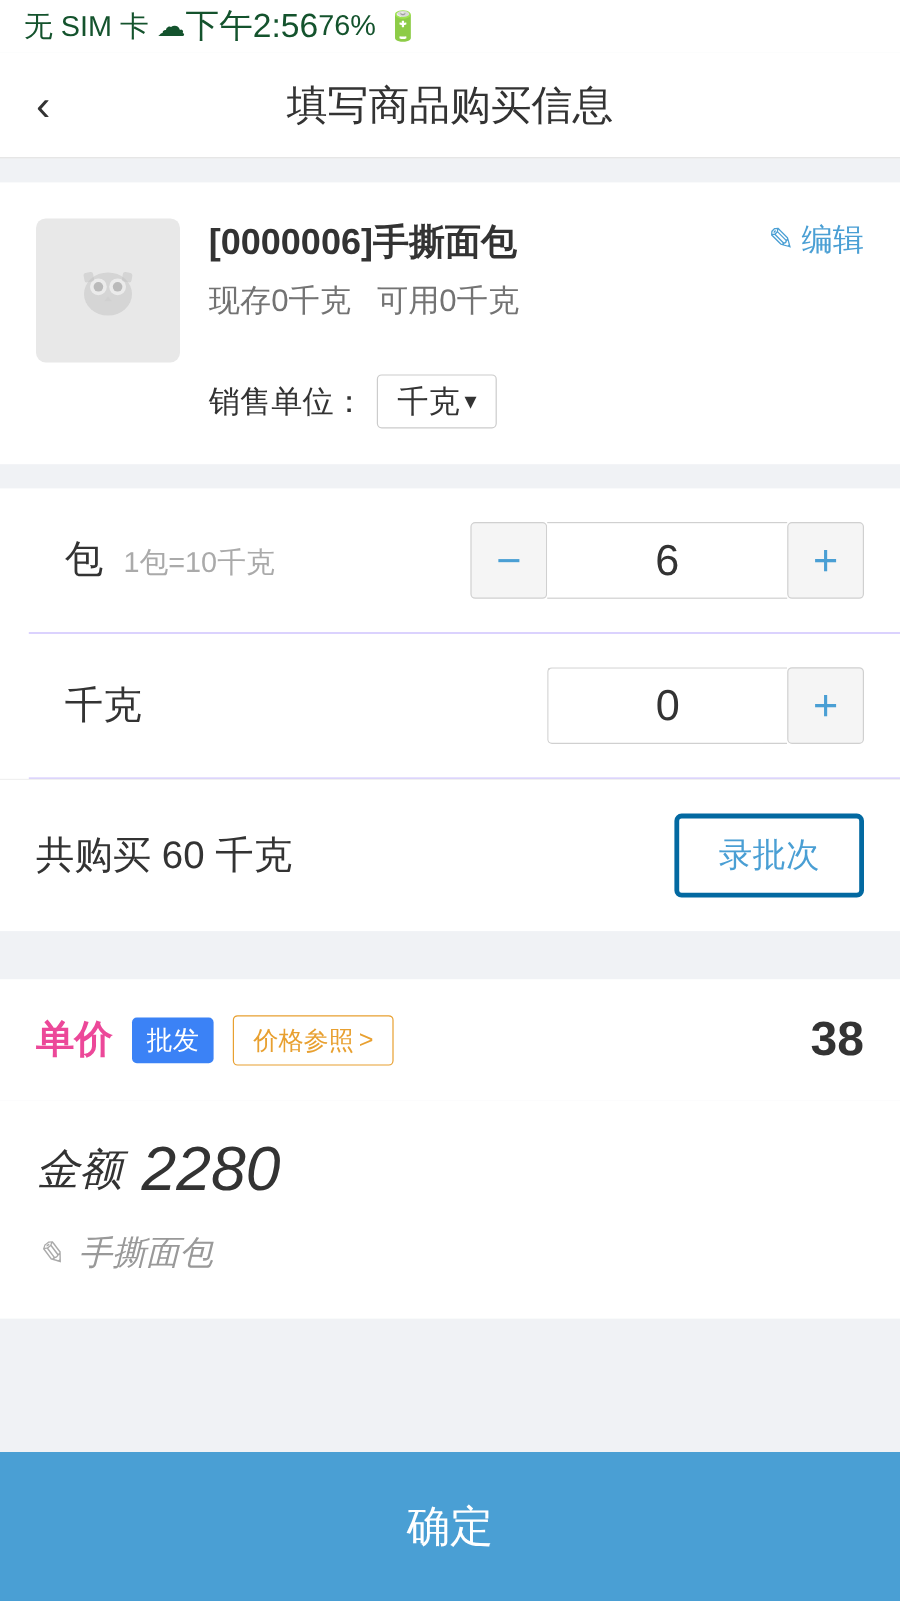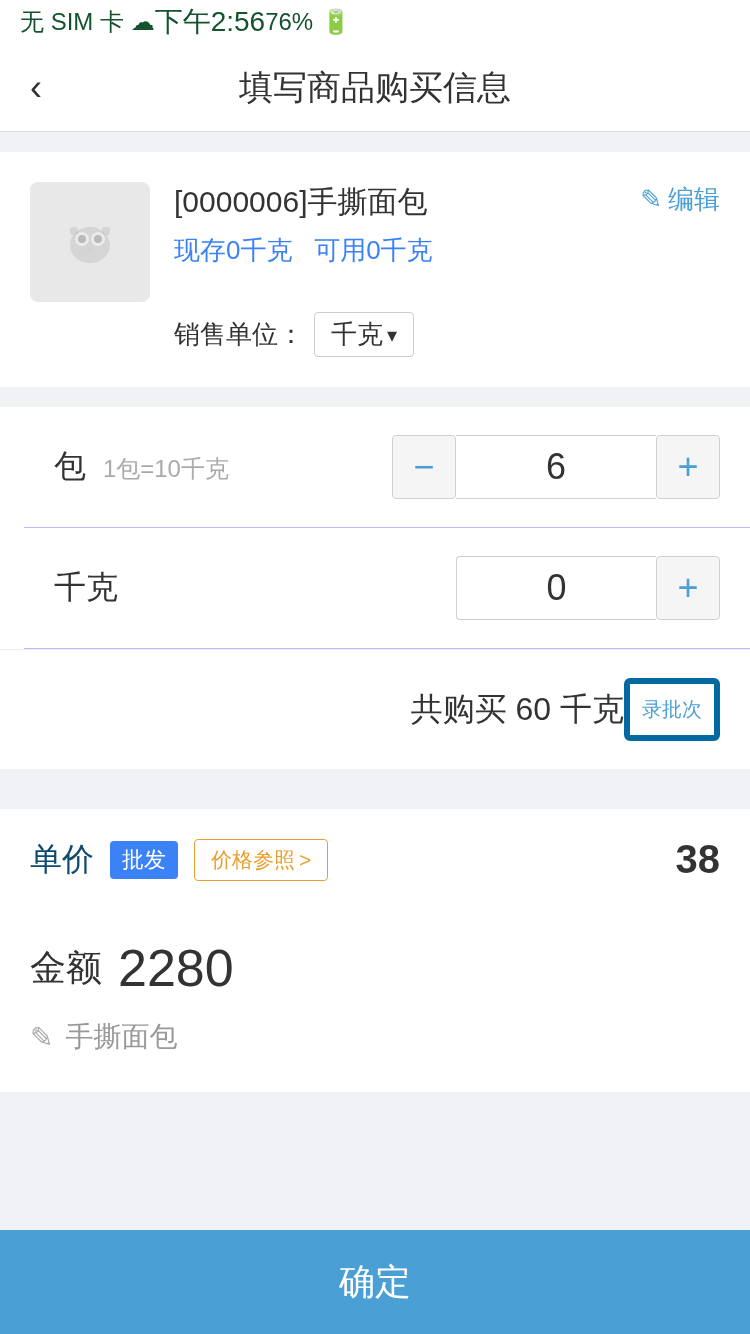--- a/index.html
+++ b/index.html
@@ -72,22 +72,22 @@
       align-items: center;
       justify-content: center;
       flex-shrink: 0;
     }
     .product-image-inner {
       width: 70px;
       height: 50px;
       opacity: 0.4;
     }
     .product-info { flex: 1; }
-    .product-name { font-size: 30px; font-weight: 400; color: #333; margin-bottom: 10px; }
-    .product-stock { font-size: 26px; color: #3b82f6; margin-bottom: 12px; }
+    .product-name { font-size: 30px; font-weight: 700; color: #333; margin-bottom: 10px; }
+    .product-stock { font-size: 26px; color: #737373; margin-bottom: 12px; }
     .product-unit { display: flex; align-items: center; gap: 10px; font-size: 26px; color: #333; margin-top: 44px; }
     .unit-select {
       border: 1px solid #ccc;
       border-radius: 4px;
       padding: 4px 16px;
       font-size: 26px;
       background: #fff;
       color: #333;
       display: flex;
       align-items: center;
@@ -141,44 +141,44 @@
     .stepper-right-btn {
       border-radius: 4px;
     }
 
     
     .summary-row {
       background: #fff;
       padding: 28px 30px;
       display: flex;
       align-items: center;
-      justify-content: flex-end;
+      justify-content: space-between;
       border-top: 1px solid #f0f0f0;
     }
     .summary-text { font-size: 32px; color: #333; }
     .batch-btn {
-      border: 6px solid #0369a1;
+      border: 4px solid #0369a1;
       color: #4a9fd4;
       background: #fff;
-      padding: 12px 12px;
+      padding: 12px 33px;
       border-radius: 6px;
-      font-size: 20px;
+      font-size: 28px;
       cursor: pointer;
     }
 
     
     .price-section {
       background: #fff;
       margin-top: 20px;
       padding: 28px 30px;
       display: flex;
       align-items: center;
       gap: 16px;
     }
-    .price-label { font-size: 32px; color: #0c4a6e; }
+    .price-label { font-size: 32px; color: #ec4899; font-weight: bold; }
     .price-tag-batch {
       background: #3b82f6;
       color: #fff;
       font-size: 22px;
       padding: 4px 12px;
       border-radius: 4px;
     }
     .price-ref-btn {
       border: 1px solid #e8a030;
       color: #e8a030;
@@ -190,20 +190,21 @@
       align-items: center;
       gap: 4px;
       cursor: pointer;
     }
     .price-value { margin-left: auto; font-size: 40px; color: #333; font-weight: 700; }
 
     
     .amount-section {
       background: #fff;
       padding: 28px 30px 36px;
+      font-style: italic;
     }
     .amount-row { display: flex; align-items: center; gap: 16px; margin-bottom: 20px; }
     .amount-label { font-size: 36px; color: #333; }
     .amount-value { font-size: 52px; color: #333; font-weight: 500; }
     .remark-row { display: flex; align-items: center; gap: 12px; color: #999; font-size: 28px; cursor: pointer; }
     .pencil-icon { font-size: 28px; color: #aaa; }
 
     
     .bottom-empty {
       background: #f0f2f5;
@@ -214,21 +215,21 @@
     
     .confirm-btn-wrapper {
       position: fixed;
       bottom: 0;
       left: 0;
       width: 750px;
       padding: 0;
     }
     .confirm-btn {
       width: 100%;
-      height: 104px;
+      height: 124px;
       background: #4a9fd4;
       color: #fff;
       font-size: 36px;
       border: none;
       cursor: pointer;
       display: flex;
       align-items: center;
       justify-content: center;
     }
   </style>

